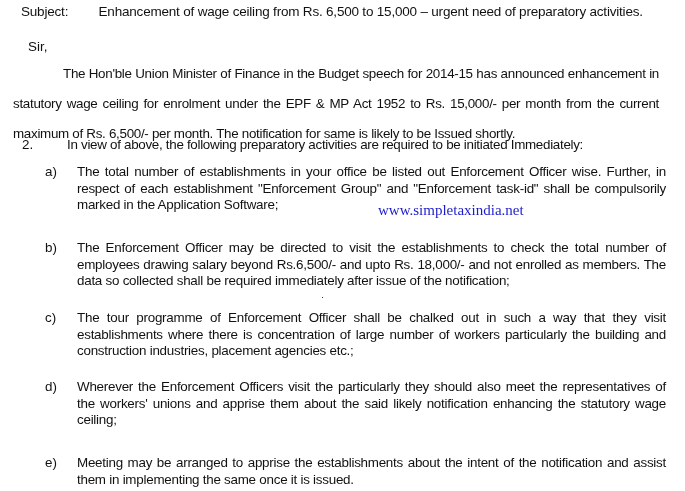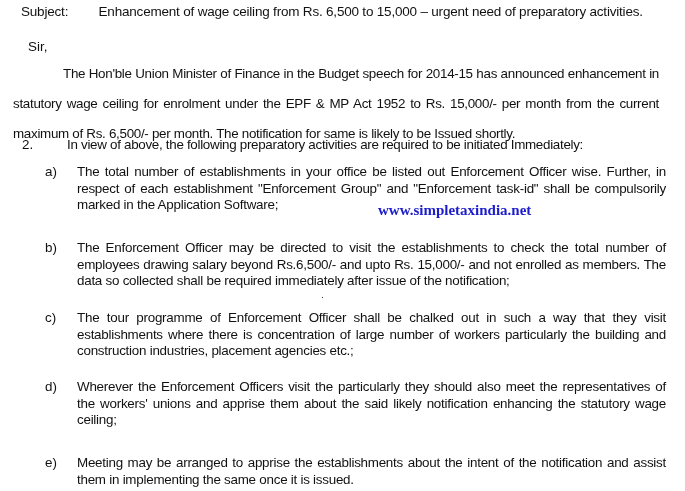--- a/index.html
+++ b/index.html
@@ -27,21 +27,21 @@
       margin-left: 32px; line-height: 16.5px; text-align: justify;
       letter-spacing: -0.25px;
     }
     .item-a { top: 164px; }
     .item-b { top: 240px; }
     .item-c { top: 310px; }
     .item-d { top: 379px; }
     .item-e { top: 455px; }
     .watermark {
       position: absolute; left: 378px; top: 202px;
-      font-family: "Liberation Serif", serif; font-weight: bold;
+      font-family: "Liberation Serif", serif; font-weight: normal;
       font-size: 15px; color: #1c1ccc;
     }
     .dot { position: absolute; left: 322px; top: 297px; width: 1px; height: 1px; background: #333; }
   </style>
 </head>
 <body>
 
 <div class="subject">
   <span class="lbl">Subject:</span>
   <span>Enhancement of wage ceiling from Rs. 6,500 to 15,000 – urgent need of preparatory activities.</span>
@@ -56,21 +56,21 @@
 
 <div class="item item-a">
   <span class="mark">a)</span>
   <div class="txt">The total number of establishments in your office be listed out Enforcement Officer wise. Further, in respect of each establishment "Enforcement Group" and "Enforcement task-id"  shall be compulsorily marked in the Application Software;</div>
 </div>
 
 <div class="watermark">www.simpletaxindia.net</div>
 
 <div class="item item-b">
   <span class="mark">b)</span>
-  <div class="txt">The Enforcement Officer may be directed to visit the establishments to check the total number of employees drawing salary beyond Rs.6,500/- and upto Rs. 15,000/- and not enrolled as members. The data so collected shall be required immediately after issue of the notification;</div>
+  <div class="txt">The Enforcement Officer may be directed to visit the establishments to check the total number of employees drawing salary beyond Rs.6,500/- and upto Rs. 18,000/- and not enrolled as members. The data so collected shall be required immediately after issue of the notification;</div>
 </div>
 
 <div class="dot"></div>
 
 <div class="item item-c">
   <span class="mark">c)</span>
   <div class="txt">The tour programme of Enforcement Officer shall be chalked out in such a way that they visit establishments where there is concentration of large number of workers particularly the building and construction industries, placement agencies etc.;</div>
 </div>
 
 <div class="item item-d">

